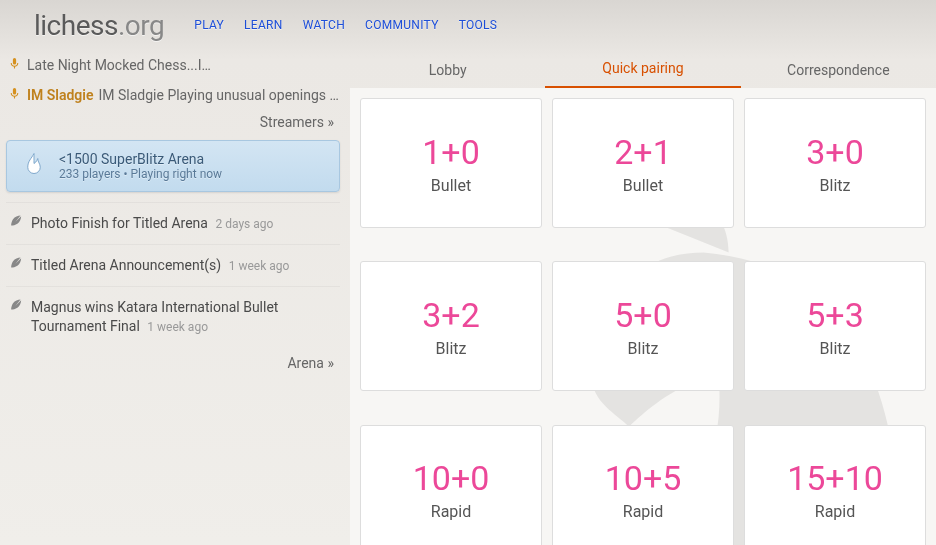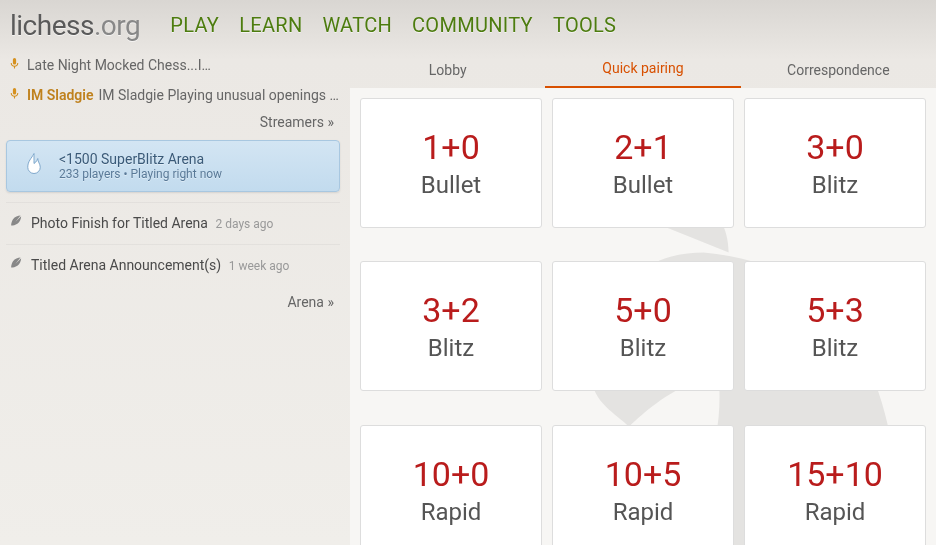--- a/index.html
+++ b/index.html
@@ -1,21 +1,21 @@
 <!DOCTYPE html>
 <html><head>
 <meta charset="utf-8">
 <style>
 * { margin: 0; padding: 0; box-sizing: border-box; }
 body { font-family: -apple-system, BlinkMacSystemFont, "Segoe UI", Roboto, sans-serif; background: linear-gradient(to bottom, #d9d6d2 0%, #ebe8e4 60px, #f0eeea 100%); width: 936px; height: 545px; overflow: hidden; position: relative; color: #4d4d4d; }
-.topbar { display: flex; align-items: center; height: 50px; padding: 0 10px; }
+.topbar { display: flex; align-items: center; height: 50px; padding: 0 22px; margin-left: 12px; }
 .logo { font-size: 28px; color: #5a5a5a; text-shadow: 0 1px 0 rgba(255,255,255,0.6); letter-spacing: -0.5px; font-weight: 400; }
 .logo .org { color: #888; }
 .nav { display: flex; gap: 20px; margin-left: 30px; }
-.nav-item { font-size: 20px; color: #4d7c0f; text-shadow: 0 1px 0 rgba(255,255,255,0.6); cursor: pointer; letter-spacing: 0.3px; }
+.nav-item { font-size: 12px; color: #1d4ed8; text-shadow: 0 1px 0 rgba(255,255,255,0.6); cursor: pointer; letter-spacing: 0.3px; }
 .container { display: flex; }
 .sidebar { width: 350px; padding: 0 10px 0 6px; }
 .stream { display: flex; align-items: baseline; padding: 6px 2px; font-size: 14px; line-height: 1.3; white-space: nowrap; overflow: hidden; text-overflow: ellipsis; }
 .mic-icon { color: #d59120; margin-right: 6px; display: inline-flex; align-items: center; flex-shrink: 0; }
 .mic-icon svg { width: 13px; height: 13px; }
 .stream-title { color: #bf811d; font-weight: 600; margin-right: 5px; }
 .stream-desc { color: #666; }
 .streamers-link { text-align: right; font-size: 14px; color: #666; padding: 4px 6px 8px; }
 .arena-box { background: linear-gradient(to bottom, #d3e5f3, #c2dbee); border: 1px solid #a8c7e0; border-radius: 4px; padding: 10px 12px; display: flex; align-items: center; box-shadow: 0 1px 2px rgba(0,0,0,0.1); margin: 2px 0 10px; }
 .flame-icon { width: 30px; height: 30px; margin-right: 10px; flex-shrink: 0; }
@@ -30,22 +30,22 @@
 .news-time { color: #999; font-size: 12px; margin-left: 4px; }
 .more-link { text-align: right; font-size: 14px; color: #666; padding: 8px 6px; }
 .main { flex: 1; position: relative; }
 .tabs { display: flex; height: 38px; align-items: flex-end; }
 .tab { flex: 1; text-align: center; font-size: 14px; padding: 10px 0; cursor: pointer; color: #666; white-space: nowrap; overflow: hidden; }
 .tab.active { color: #d85000; border-bottom: 2px solid #d85000; }
 .lobby { position: relative; background: #f7f6f4; padding: 10px; display: grid; grid-template-columns: repeat(3, 1fr); gap: 10px; height: 500px; overflow: hidden; }
 .knight-bg { position: absolute; top: 40px; left: 80px; width: 560px; height: 560px; opacity: 0.07; pointer-events: none; }
 .knight-bg svg { width: 100%; height: 100%; }
 .tile { background: #fff; border: 1px solid #ddd; border-radius: 3px; display: flex; flex-direction: column; align-items: center; justify-content: center; height: 130px; cursor: pointer; position: relative; z-index: 1; }
-.tile-time { font-size: 34px; color: #b91c1c; font-weight: 400; }
-.tile-mode { font-size: 24px; color: #555; margin-top: 4px; }
+.tile-time { font-size: 34px; color: #ec4899; font-weight: 400; }
+.tile-mode { font-size: 16px; color: #555; margin-top: 4px; }
 </style>
 </head>
 <body>
 
 <div class="topbar">
   <div class="logo"><span>lichess</span><span class="org">.org</span></div>
   <div class="nav">
     <div class="nav-item">PLAY</div>
     <div class="nav-item">LEARN</div>
     <div class="nav-item">WATCH</div>
@@ -94,20 +94,28 @@
       <div><span class="news-title">Photo Finish for Titled Arena</span> <span class="news-time">2 days ago</span></div>
     </div>
     <div class="news">
       <span class="news-icon">
           <svg viewBox="0 0 24 24" fill="currentColor">
             <path d="M20 4c-4 0-9 2-12 6-2 3-3 7-3 10 3 0 7-1 10-3 4-3 6-8 6-12l-9 9 8-10z"></path>
           </svg>
         </span>
       <div><span class="news-title">Titled Arena Announcement(s)</span> <span class="news-time">1 week ago</span></div>
     </div>
+    <div class="news">
+      <span class="news-icon">
+          <svg viewBox="0 0 24 24" fill="currentColor">
+            <path d="M20 4c-4 0-9 2-12 6-2 3-3 7-3 10 3 0 7-1 10-3 4-3 6-8 6-12l-9 9 8-10z"></path>
+          </svg>
+        </span>
+      <div><span class="news-title">Magnus wins Katara International Bullet Tournament Final</span> <span class="news-time">1 week ago</span></div>
+    </div>
     <div class="more-link">Arena »</div>
   </div>
 
   <div class="main">
     <div class="tabs">
       <div class="tab">Lobby</div>
       <div class="tab active">Quick pairing</div>
       <div class="tab">Correspondence</div>
     </div>
     <div class="lobby">

